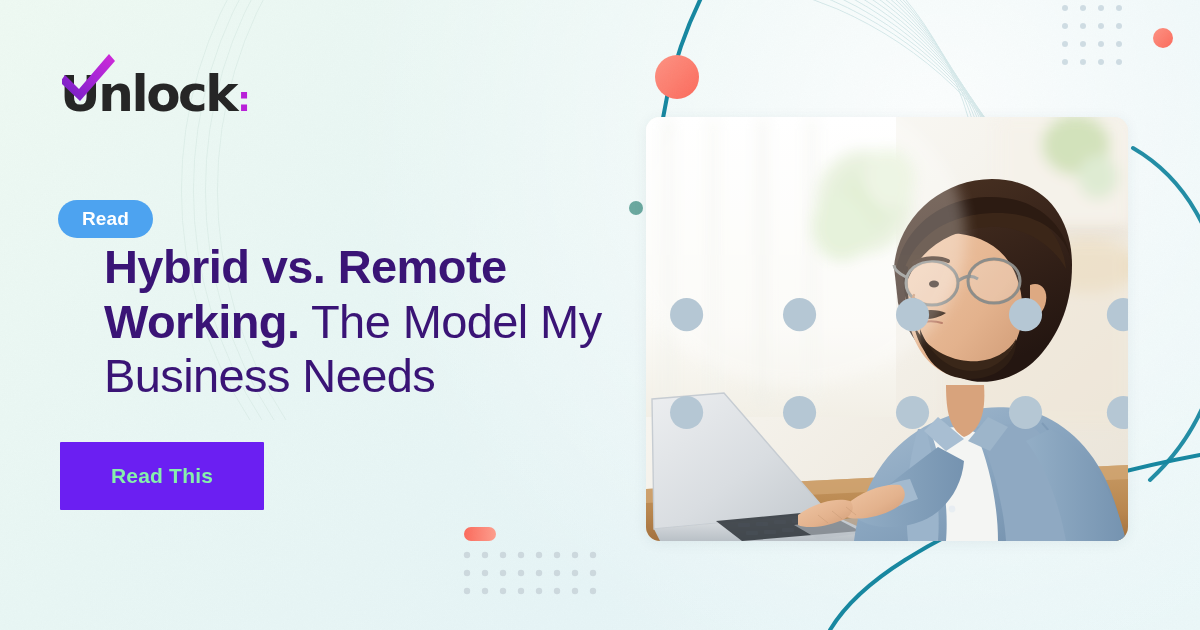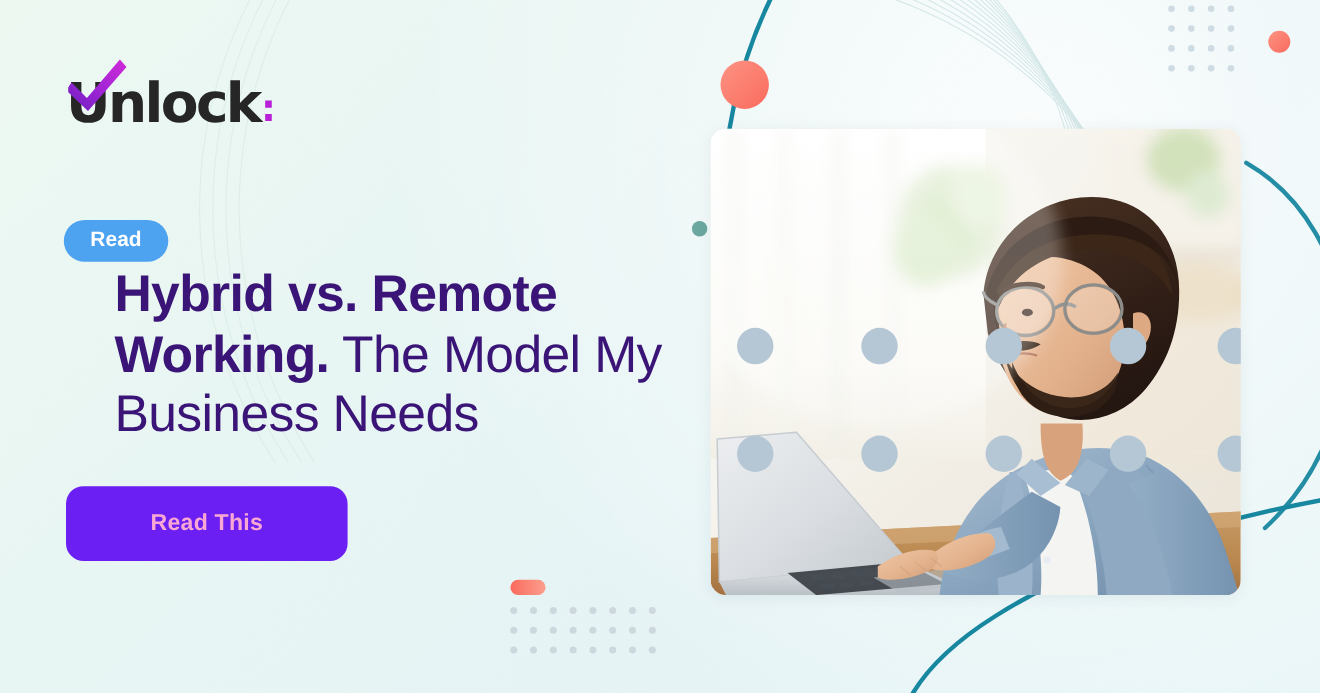--- a/index.html
+++ b/index.html
@@ -81,25 +81,25 @@
     color:#3a1476;
     letter-spacing:-.6px;
     margin-left:44px;
   }
   #headline .bold { font-weight:bold; }
   #headline .light { font-weight:normal; }
 
   
   #cta {
     position:absolute; left:60px; top:442px;
-    width:256px; height:68px;
+    width:204px; height:68px;
     background:#6b1ff2;
-    color:#f9a8d4;
+    color:#86efac;
     border:none;
-    border-radius:16px;
+    border-radius:1px;
     font-family:"Liberation Sans", sans-serif;
     font-size:21px; font-weight:bold;
     letter-spacing:.2px;
     cursor:pointer;
   }
 
   
   #photo-card {
     position:absolute; left:646px; top:117px;
     width:482px; height:424px;

